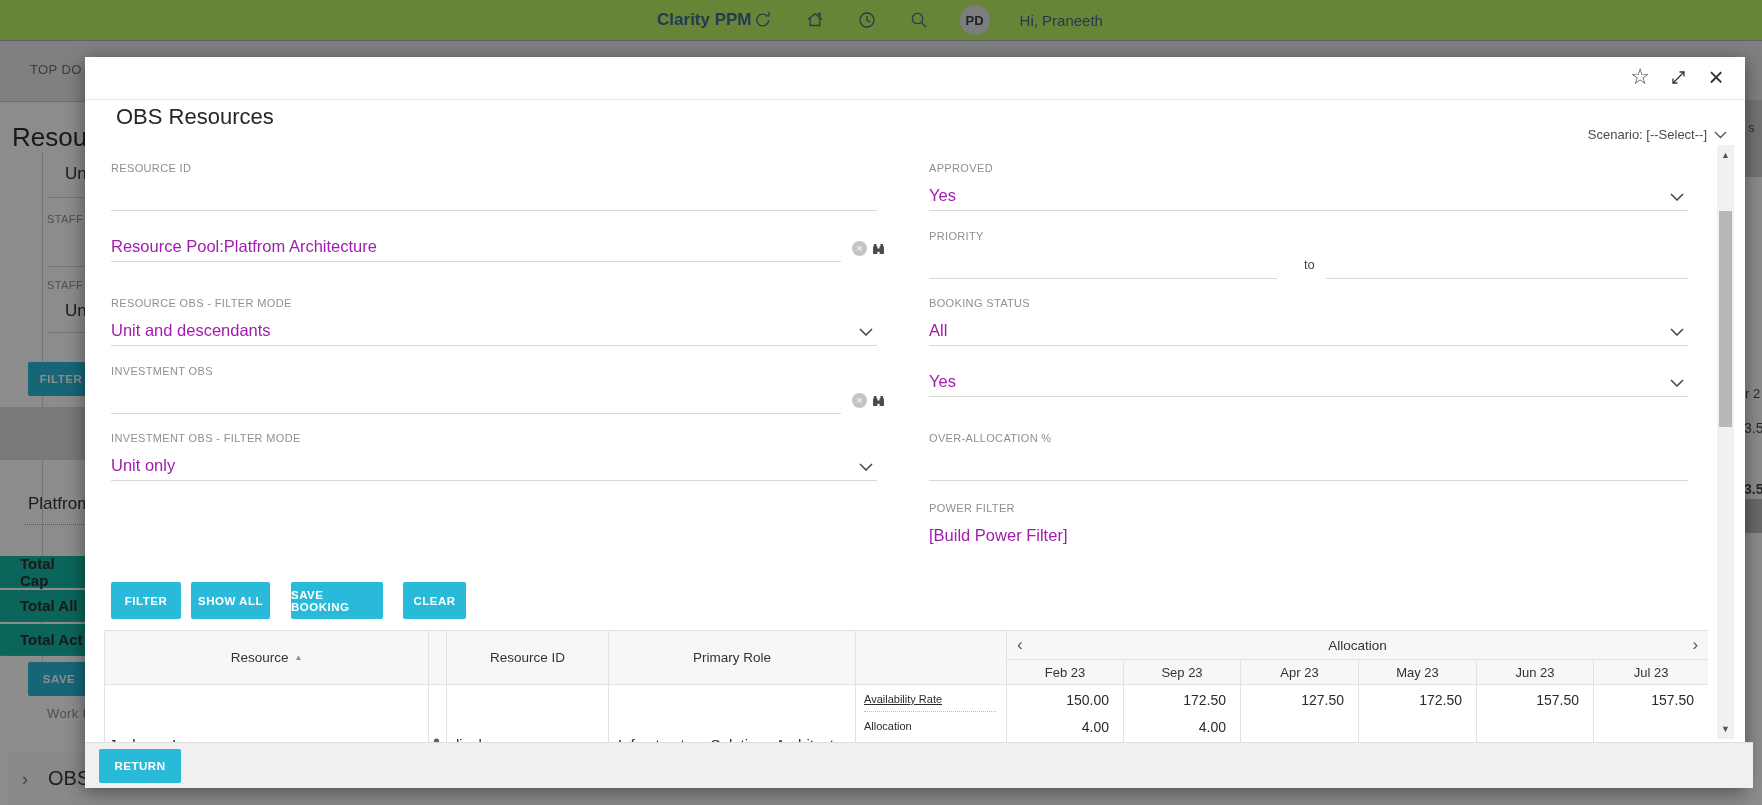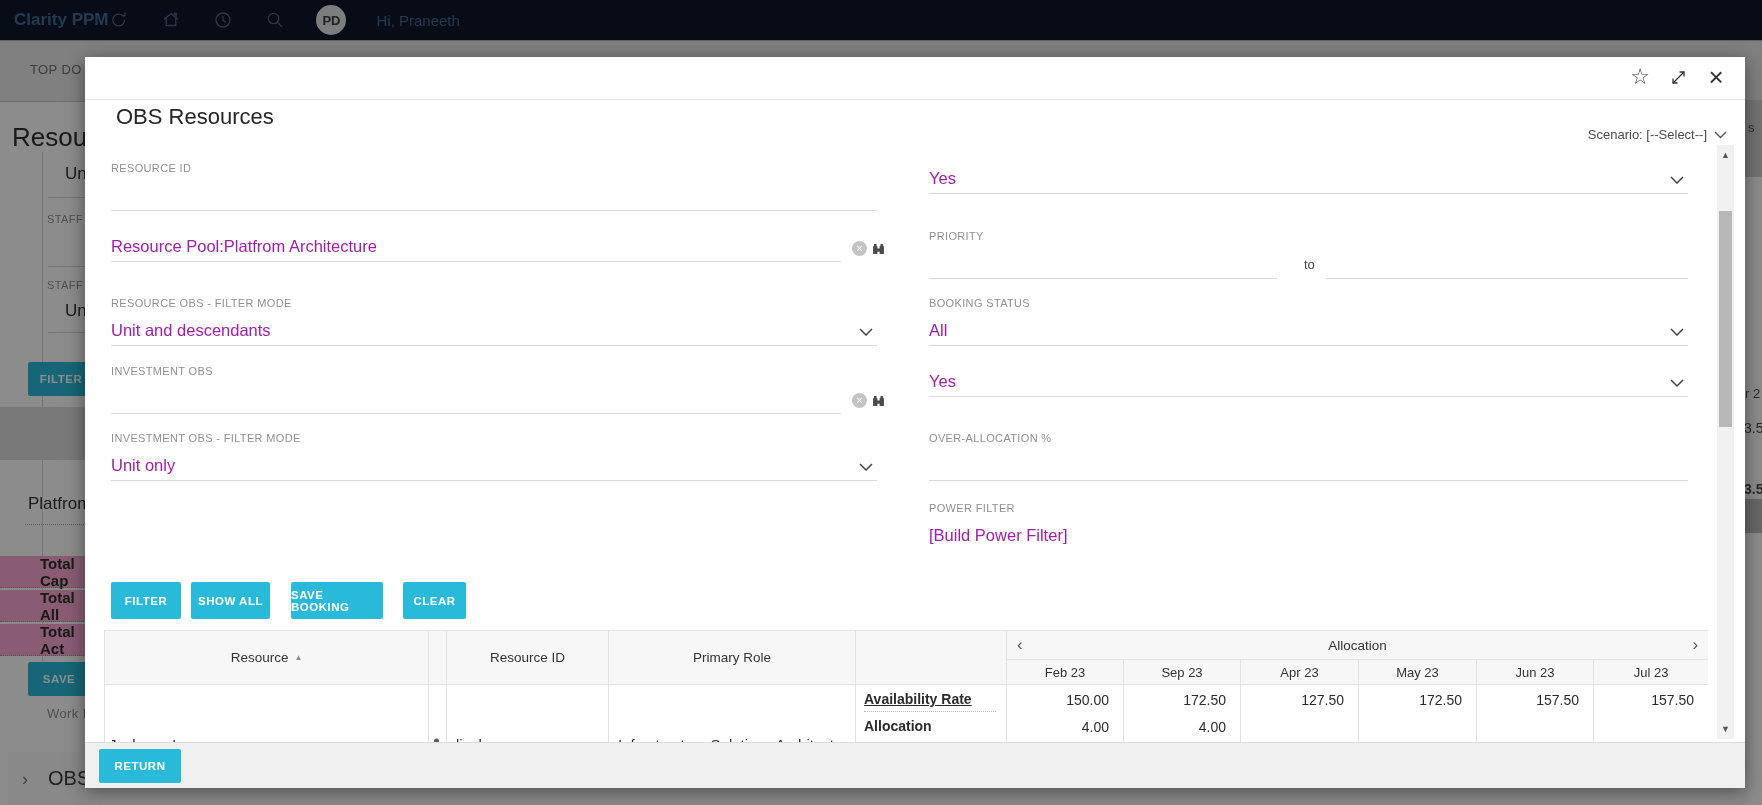--- a/index.html
+++ b/index.html
@@ -1,41 +1,41 @@
 <!DOCTYPE html>
 <html><head>
 <meta charset="utf-8">
 <style>
   html,body{margin:0;padding:0;background:#444;}
   .screen{position:relative;width:1762px;height:805px;overflow:hidden;background:#fff;
     font-family:"Liberation Sans",sans-serif;color:#333;}
   .abs{position:absolute;}
 
   
-  .topbar{position:absolute;left:0;top:0;width:1762px;height:40px;background:#0f172a;
-    display:flex;align-items:center;justify-content:flex-start;border-bottom:1px solid #aeb2b6;}
+  .topbar{position:absolute;left:0;top:0;width:1762px;height:40px;background:#bef264;
+    display:flex;align-items:center;justify-content:center;border-bottom:1px solid #aeb2b6;}
   .apptitle{margin-left:14px;font-size:17px;color:#3e6a96;font-weight:600;}
   .tb-right{display:flex;align-items:center;gap:30px;margin-right:10px;}
   .tb-ic{width:22px;height:22px;display:flex;align-items:center;justify-content:center;}
   .tb-ic svg{stroke:#4d6982;fill:none;stroke-width:1.3;}
   .avatar{width:30px;height:30px;border-radius:50%;background:#e2e4e6;display:flex;align-items:center;
     justify-content:center;font-size:13px;font-weight:bold;color:#3f3f3f;}
   .greet{font-size:15px;color:#3e6a96;margin-right:6px;}
   .tabstrip{position:absolute;left:0;top:41px;width:1762px;height:60px;background:#e9eaec;border-bottom:1px solid #c9c9c9;}
   .tabfrag{position:absolute;left:30px;top:21px;font-size:13px;color:#6f6f6f;letter-spacing:.4px;}
   .bgtitle{position:absolute;left:12px;top:122px;font-size:26px;color:#2f2f2f;}
   .bgpanel{position:absolute;left:42px;top:152px;height:510px;border-left:1px solid #d5d5d5;}
   .bglbl{font-size:11px;color:#8f8f8f;letter-spacing:.4px;}
   .bgval{font-size:17px;color:#333;}
   .bgline{border-bottom:1px solid #d8d8d8;}
   .tealbtn{background:#29bad9;color:#fff;font-size:11.5px;font-weight:bold;letter-spacing:.5px;
     display:flex;align-items:center;justify-content:center;border-radius:2px;}
   .bgband{position:absolute;left:0;top:407px;width:86px;height:53px;background:#dcdcdc;}
-  .totrow{position:absolute;left:0;width:86px;height:32px;background:#f9a8d4;font-weight:bold;font-size:15px;
-    color:#2f2f2f;display:flex;align-items:center;padding-left:40px;box-sizing:border-box;
+  .totrow{position:absolute;left:0;width:86px;height:32px;background:#14b8a6;font-weight:bold;font-size:15px;
+    color:#2f2f2f;display:flex;align-items:center;padding-left:20px;box-sizing:border-box;
     border-bottom:1px dotted #9a9a9a;}
   .bgcard{position:absolute;left:8px;top:752px;width:1740px;height:53px;background:#fafafa;border-radius:3px;}
   .bgchev{font-size:18px;color:#777;}
   .rightfrag{position:absolute;font-size:13px;color:#4c4c4c;white-space:nowrap;}
 
   
   .overlay{position:absolute;left:0;top:0;width:1762px;height:805px;background:rgba(0,0,0,0.45);z-index:5;}
 
   
   .modal{position:absolute;left:85px;top:57px;width:1660px;height:730px;background:#fff;z-index:10;
@@ -67,31 +67,31 @@
   .grid th,.grid td{border:1px solid #e2e2e2;padding:0;font-weight:normal;}
   .grid tr.h1 th{background:#f7f7f7;height:28px;font-size:13.5px;color:#333;text-align:center;}
   .grid tr.h2 th{background:#f7f7f7;height:24px;font-size:13px;color:#333;text-align:center;}
   .groupcell{display:flex;align-items:center;justify-content:space-between;padding:0 10px;}
   .gchev{font-size:17px;color:#555;line-height:16px;cursor:pointer;}
   .sort{font-size:8px;color:#8a8a8a;margin-left:6px;vertical-align:2px;}
   tr.brow td{height:92px;vertical-align:top;background:#fff;}
   .bottomtext{display:flex;align-items:flex-end;height:60px;}
   .namelink{font-size:15px;color:#2b2b2b;text-decoration:underline;margin:0 0 -8px 4px;white-space:nowrap;}
   .plainbt{font-size:15px;color:#2b2b2b;margin:0 0 -8px 9px;white-space:nowrap;}
-  .metlbl{font-size:14px;color:#2b2b2b;margin-left:8px;height:26px;line-height:29px;font-weight:bold;}
+  .metlbl{font-size:11px;color:#2b2b2b;margin-left:8px;height:26px;line-height:29px;}
   .metlbl.first{border-bottom:1px dotted #bbb;margin-right:10px;}
   .numcol{font-size:14px;color:#2b2b2b;text-align:right;padding-right:14px;height:27px;line-height:30px;}
   .personic{display:block;margin:0 auto -4px auto;}
 
   
   .vscroll{position:absolute;left:1632px;top:88px;width:17px;height:594px;background:#f1f1f1;}
   .varrow{position:absolute;left:0;width:17px;text-align:center;font-size:9px;color:#555;}
   .vthumb{position:absolute;left:2px;top:66px;width:13px;height:216px;background:#b8b8b8;}
 
-  .m-footer{position:absolute;left:0;top:685px;width:1660px;height:45px;background:#f0f0f0;border-top:1px solid #dcdcdc;}
+  .m-footer{position:absolute;left:0;top:685px;width:1660px;height:45px;background:#f0f0f0;border-top:1px solid #dcdcdc;padding-left:8px;}
   .returnbtn{position:absolute;left:14px;top:6px;width:82px;height:34px;}
 </style>
 </head>
 <body>
 
 <div class="screen">
 
   <div class="topbar">
     <div class="apptitle">Clarity PPM</div>
     <div class="tb-right">
@@ -242,20 +242,21 @@
       <div class="lbl">INVESTMENT OBS - FILTER MODE</div>
       <div class="finput">
         <span class="fval">Unit only</span>
         <svg class="chev" width="14" height="8" viewBox="0 0 14 8" style="stroke:#444;fill:none;stroke-width:1.5;">
             <path d="M1 1 L7 7 L13 1"></path>
           </svg>
       </div>
     </div>
 
     <div class="field" style="left:844px;top:105px;width:759px;">
+      <div class="lbl">APPROVED</div>
       <div class="finput">
         <span class="fval">Yes</span>
         <svg class="chev" width="14" height="8" viewBox="0 0 14 8" style="stroke:#444;fill:none;stroke-width:1.5;">
             <path d="M1 1 L7 7 L13 1"></path>
           </svg>
       </div>
     </div>
 
     <div class="field" style="left:844px;top:240px;width:759px;">
       <div class="lbl">BOOKING STATUS</div>

